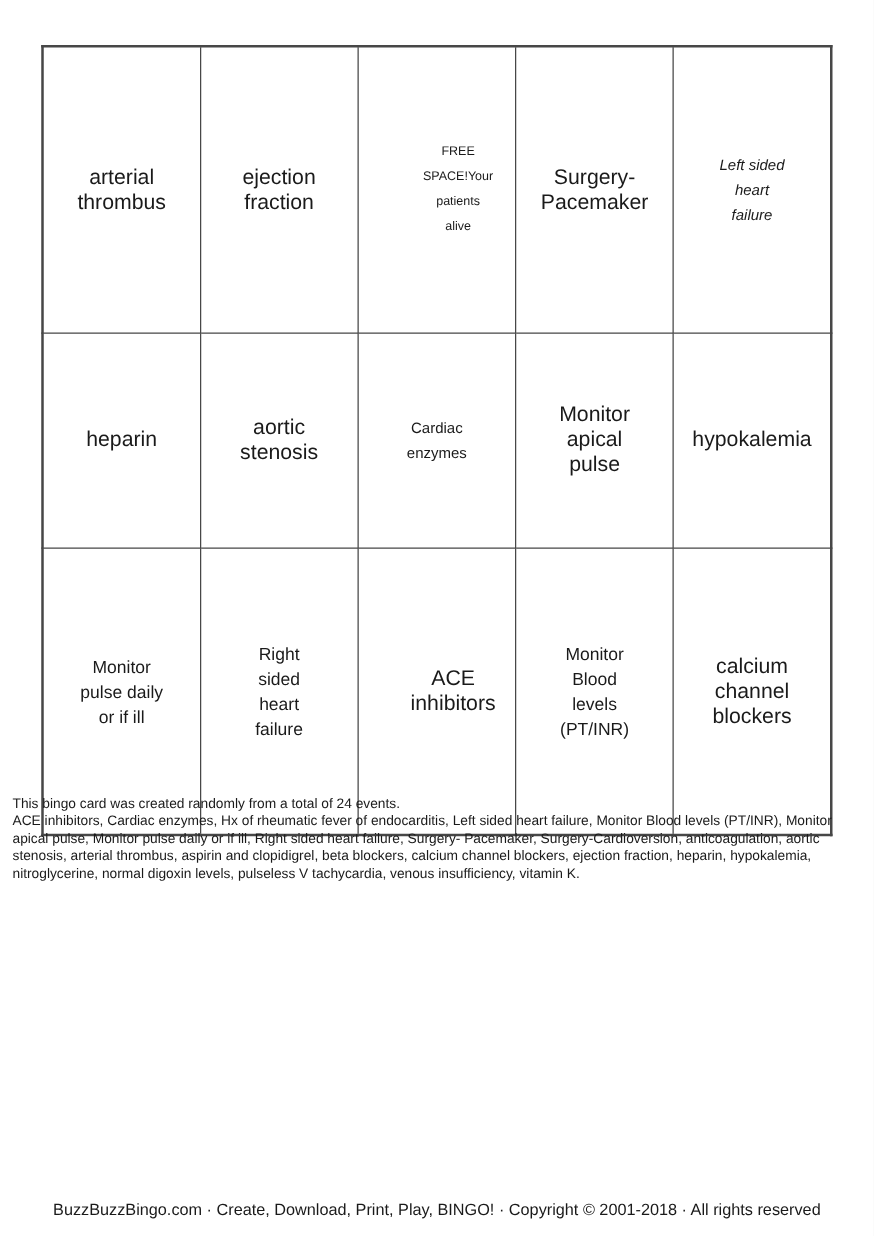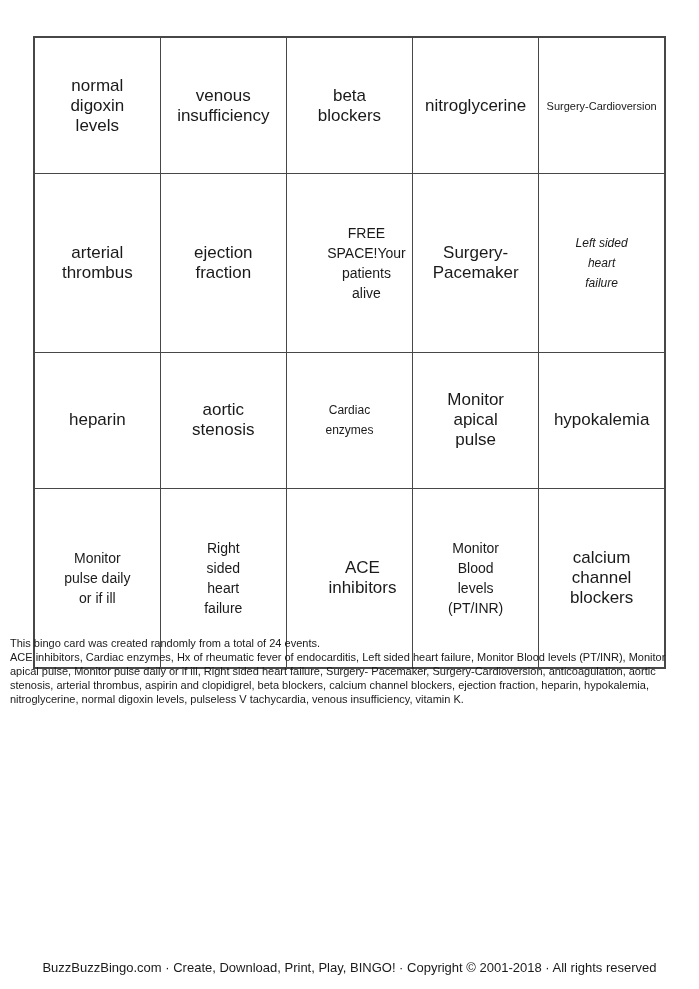--- a/index.html
+++ b/index.html
@@ -61,36 +61,25 @@
   }
 </style>
 </head>
 <body>
 
 <div class="page">
 
   <table class="bingo">
     <tbody id="grid-body">
         <tr>
-          <td style="font-size: 17px;">normal
-digoxin
-levels</td>
-          <td style="font-size: 17px;">venous
-insufficiency</td>
-          <td style="font-size: 17px;">beta
-blockers</td>
-          <td style="font-size: 17px;">nitroglycerine</td>
-          <td style="font-size: 11px;">Surgery-Cardioversion</td>
-        </tr>
-        <tr>
           <td style="font-size: 17px;">arterial
 thrombus</td>
           <td style="font-size: 17px;">ejection
 fraction</td>
-          <td style="font-size: 14px; padding-left: 36px;">FREE
+          <td style="font-size: 10px; padding-left: 36px;">FREE
 SPACE!Your
 patients
 alive</td>
           <td style="font-size: 17px;">Surgery-
 Pacemaker</td>
           <td style="font-size: 12px; font-style: italic;">Left sided
 heart
 failure</td>
         </tr>
         <tr>

